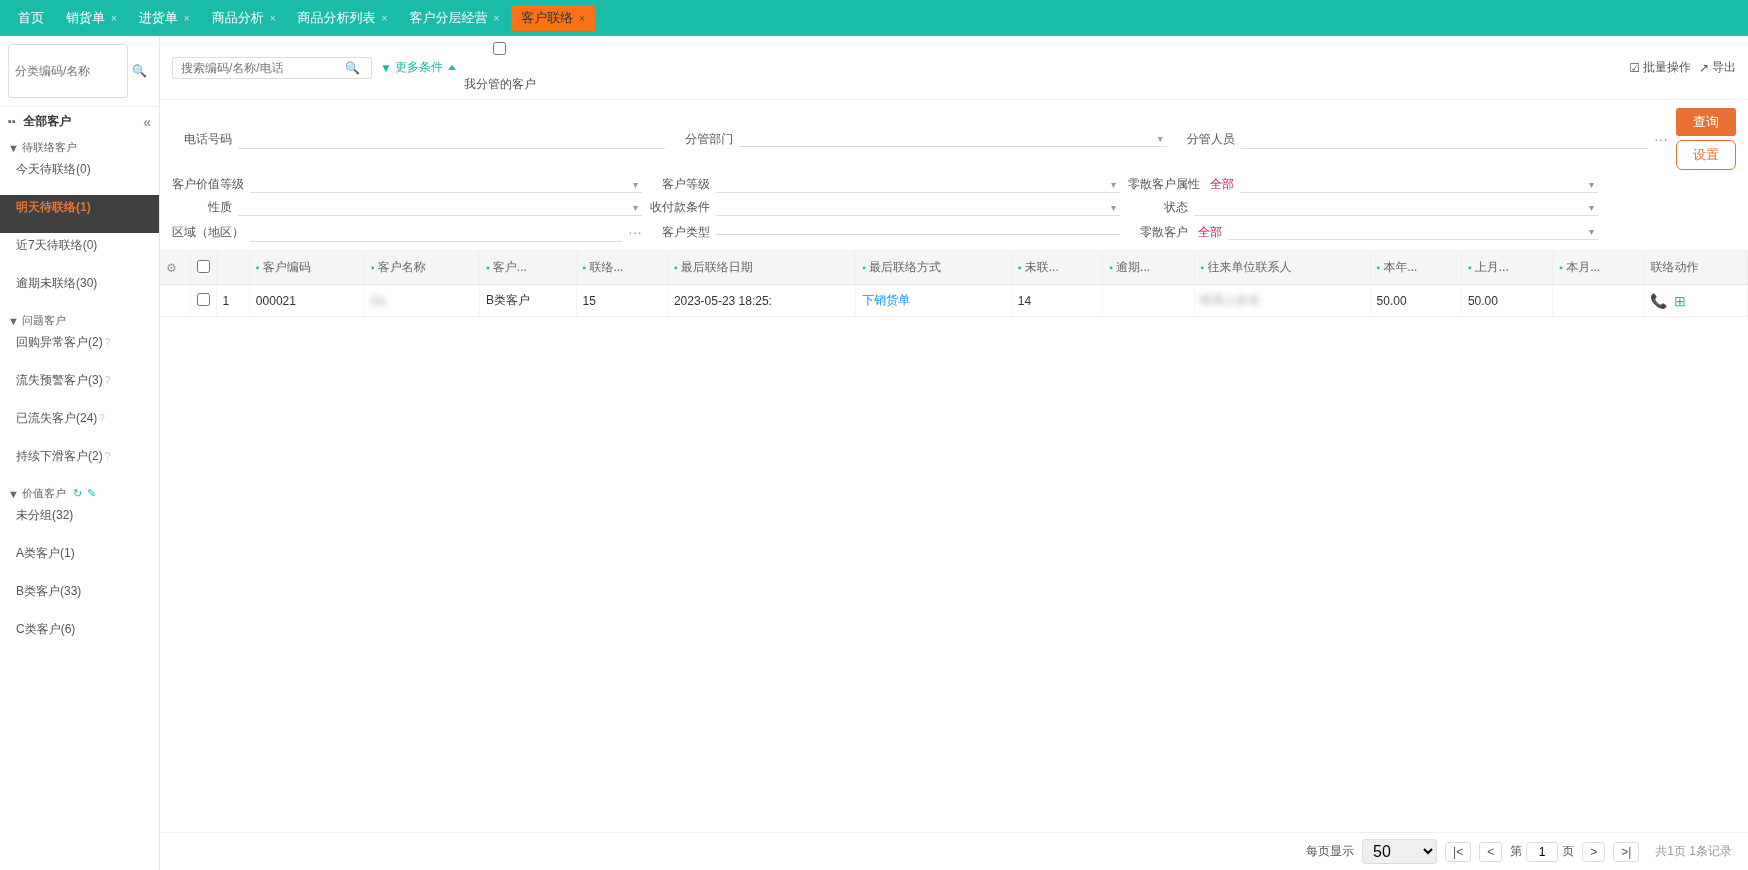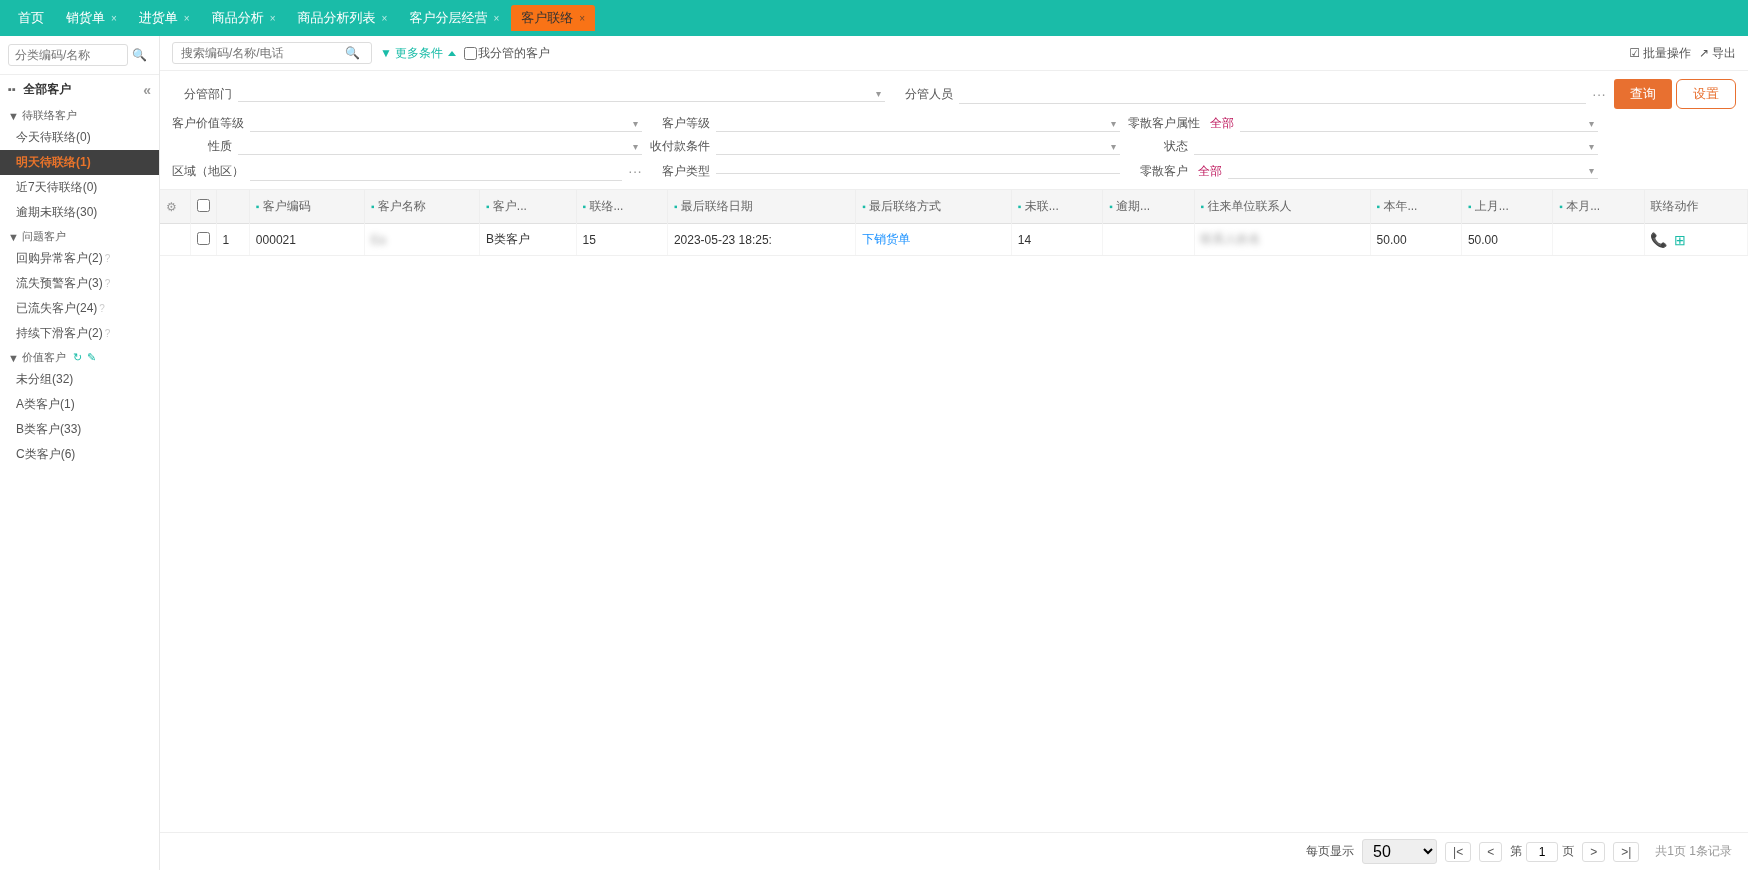--- a/index.html
+++ b/index.html
@@ -45,21 +45,21 @@
     }
     .sidebar-search {
       padding: 8px;
       display: flex;
       align-items: center;
       border-bottom: 1px solid #eee;
     }
     .sidebar-search input {
       border: 1px solid #ddd;
       border-radius: 3px;
-      padding: 3px 6px;
+      padding: 19px 6px;
       font-size: 12px;
       width: 120px;
       outline: none;
     }
     .sidebar-search .search-icon {
       margin-left: 4px;
       color: #999;
       cursor: pointer;
     }
     .sidebar-section-title {
@@ -74,21 +74,21 @@
     .sidebar-section-title .collapse-icon { color: #999; cursor: pointer; font-size: 14px; }
     .sidebar-group-label {
       padding: 4px 8px 2px;
       color: #666;
       font-size: 11px;
       display: flex;
       align-items: center;
       gap: 3px;
     }
     .sidebar-item {
-      padding: 4px 8px 4px 16px;
+      padding: 4px 8px 17px 16px;
       cursor: pointer;
       color: #555;
       font-size: 12px;
       display: flex;
       align-items: center;
       gap: 2px;
     }
     .sidebar-item.active { background: #404040; color: #e8732a; font-weight: bold; }
     .sidebar-item .help-icon { color: #ccc; font-size: 10px; }
 
@@ -131,24 +131,25 @@
       gap: 3px;
       color: #1abca8;
       cursor: pointer;
       font-size: 12px;
       border: none;
       background: none;
     }
     .my-customers-check {
       display: flex;
       align-items: center;
-      gap: 1px;
+      gap: 21px;
       color: #555;
       font-size: 12px;
       cursor: pointer;
+      flex-direction: column;
     }
     .toolbar-right {
       margin-left: auto;
       display: flex;
       align-items: center;
       gap: 8px;
     }
     .bulk-op-btn {
       display: flex;
       align-items: center;
@@ -234,21 +235,21 @@
       color: #e87030;
       border: 1px solid #e87030;
       border-radius: 6px;
       padding: 5px 16px;
       cursor: pointer;
       font-size: 13px;
       white-space: nowrap;
     }
     .query-set-col {
       display: flex;
-      flex-direction: row;
+      flex-direction: column;
       gap: 4px;
       flex-shrink: 0;
     }
 
     
     .table-wrapper {
       flex: 1;
       overflow: auto;
       background: #fff;
       margin: 0;
@@ -471,20 +472,24 @@
         </div>
         <div class="export-btn">
           <span>↗</span>
           <span>导出</span>
         </div>
       </div>
     </div>
 
     <div class="filter-panel">
       <div class="filter-row">
+        <div class="filter-field">
+          <span class="filter-label">电话号码</span>
+          <input class="filter-input" style="width: 200px; flex: 2 1 0%;">
+        </div>
         <div class="filter-field">
           <span class="filter-label">分管部门</span>
           <div class="filter-select" style="flex:2;">
             <span></span>
             <span class="chevron">▾</span>
           </div>
         </div>
         <div class="filter-field">
           <span class="filter-label">分管人员</span>
           <div style="flex:2; border-bottom:1px solid #ddd; padding:2px 4px; min-height:20px;"></div>

